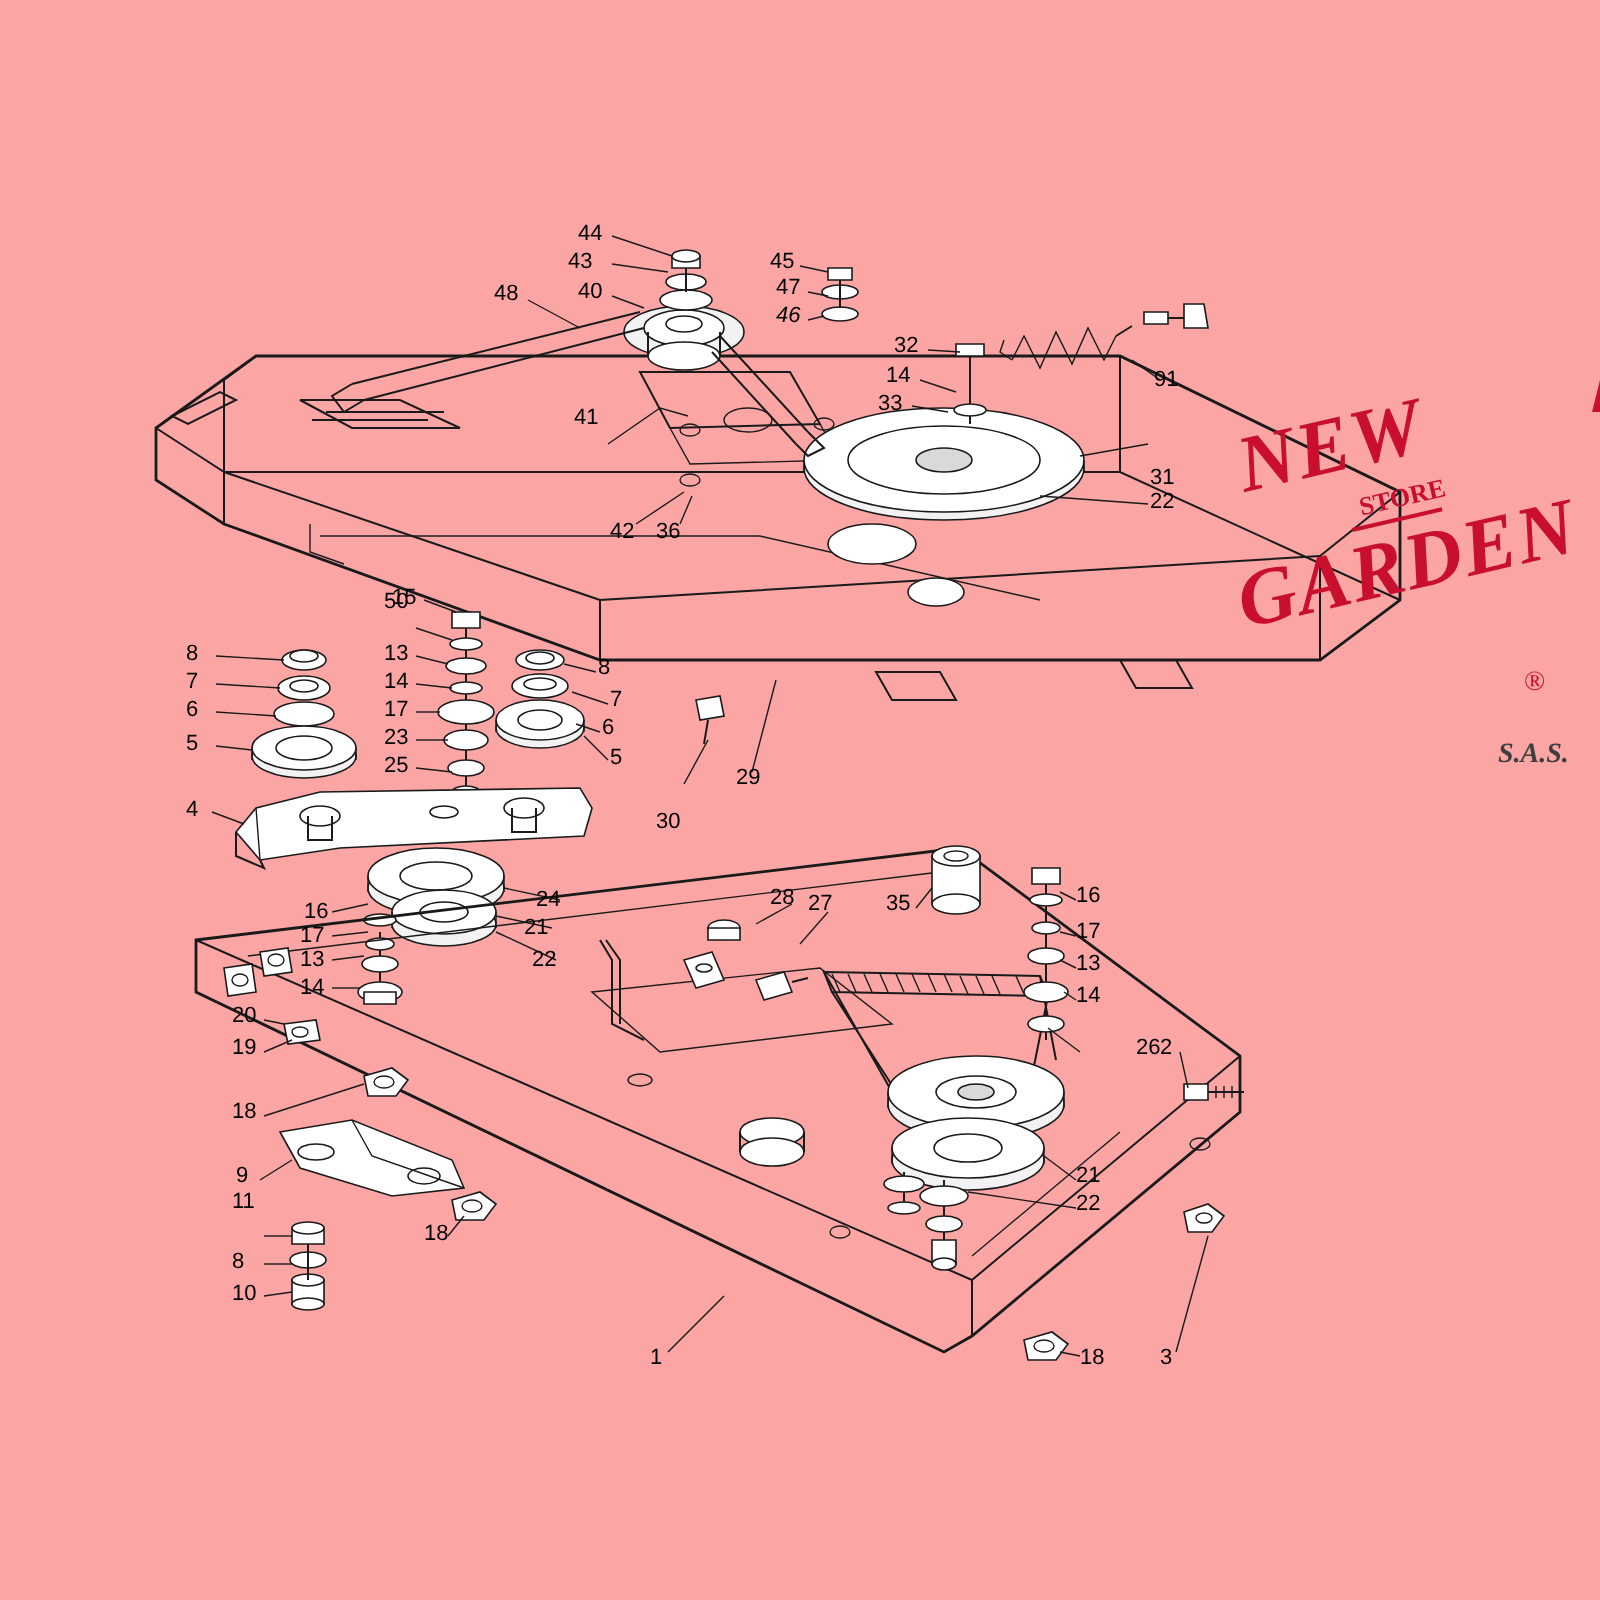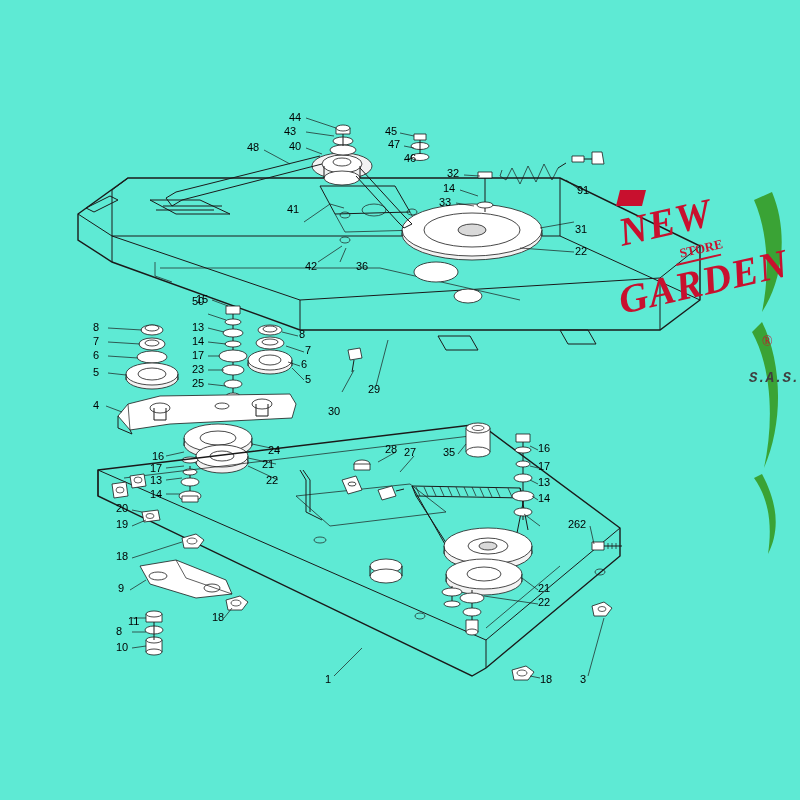--- a/index.html
+++ b/index.html
@@ -10,21 +10,22 @@
   body {
     width: 800px;
     height: 800px;
     font-family: "Liberation Sans", sans-serif;
     overflow: hidden;
   }
   #page {
     position: relative;
     width: 800px;
     height: 800px;
-    background: #5eead4;
+    background: #fca5a5;
+    text-align: right;
   }
   #diagram-svg {
     position: absolute;
     left: 0;
     top: 0;
     width: 800px;
     height: 800px;
   }
   .lbl {
     position: absolute;
@@ -89,21 +90,21 @@
     top: 152px;
     font-size: 14px;
     color: #c8102e;
     font-family: "Liberation Serif", serif;
   }
   #logo-sas {
     position: absolute;
     left: 137px;
     top: 188px;
     font-size: 14px;
-    font-family: Liberation Mono, monospace;
+    font-family: Liberation Serif, serif;
     font-weight: bold;
     font-style: italic;
     color: #3f3f3f;
   }
   .logo-leaf {
     position: absolute;
   }
 </style>
 </head>
 <body>
@@ -461,30 +462,30 @@
       <path class="lead" d="M588 676 L604 618"></path>
     </g>
   </svg>
 
   <div class="lbl" style="left:289px;top:112px;">44</div>
   <div class="lbl" style="left:284px;top:126px;">43</div>
   <div class="lbl" style="left:385px;top:126px;">45</div>
   <div class="lbl" style="left:388px;top:139px;">47</div>
   <div class="lbl" style="left:247px;top:142px;">48</div>
   <div class="lbl" style="left:289px;top:141px;">40</div>
-  <div class="lbl" style="left:404px;top:153px;">46</div>
+  <div class="lbl" style="left:388px;top:153px;font-style:italic;">46</div>
   <div class="lbl" style="left:447px;top:168px;">32</div>
   <div class="lbl" style="left:577px;top:185px;">91</div>
   <div class="lbl" style="left:443px;top:183px;">14</div>
   <div class="lbl" style="left:439px;top:197px;">33</div>
-  <div class="lbl" style="left:575px;top:224px;">31</div>
+  <div class="lbl" style="left:575px;top:234px;">31</div>
   <div class="lbl" style="left:287px;top:204px;">41</div>
   <div class="lbl" style="left:575px;top:246px;">22</div>
   <div class="lbl" style="left:305px;top:261px;">42</div>
-  <div class="lbl" style="left:328px;top:261px;margin-left:28px;">36</div>
+  <div class="lbl" style="left:328px;top:261px;">36</div>
   <div class="lbl" style="left:196px;top:294px;">15</div>
   <div class="lbl" style="left:192px;top:296px;">50</div>
   <div class="lbl" style="left:192px;top:322px;">13</div>
   <div class="lbl" style="left:93px;top:322px;">8</div>
   <div class="lbl" style="left:299px;top:329px;">8</div>
   <div class="lbl" style="left:192px;top:336px;">14</div>
   <div class="lbl" style="left:93px;top:336px;">7</div>
   <div class="lbl" style="left:305px;top:345px;">7</div>
   <div class="lbl" style="left:192px;top:350px;">17</div>
   <div class="lbl" style="left:93px;top:350px;">6</div>
@@ -511,21 +512,21 @@
   <div class="lbl" style="left:150px;top:489px;">14</div>
   <div class="lbl" style="left:538px;top:493px;">14</div>
   <div class="lbl" style="left:540px;top:519px;margin-left:28px;">26</div>
   <div class="lbl" style="left:580px;top:519px;">2</div>
   <div class="lbl" style="left:116px;top:503px;">20</div>
   <div class="lbl" style="left:116px;top:519px;">19</div>
   <div class="lbl" style="left:116px;top:551px;">18</div>
   <div class="lbl" style="left:538px;top:583px;">21</div>
   <div class="lbl" style="left:118px;top:583px;">9</div>
   <div class="lbl" style="left:538px;top:597px;">22</div>
-  <div class="lbl" style="left:116px;top:616px;margin-left:12px;">11</div>
+  <div class="lbl" style="left:116px;top:596px;">11</div>
   <div class="lbl" style="left:212px;top:612px;">18</div>
   <div class="lbl" style="left:116px;top:626px;">8</div>
   <div class="lbl" style="left:116px;top:642px;">10</div>
   <div class="lbl" style="left:325px;top:674px;">1</div>
   <div class="lbl" style="left:540px;top:674px;">18</div>
   <div class="lbl" style="left:580px;top:674px;">3</div>
 
   <div id="logo">
     <svg class="logo-leaf" width="180" height="400" viewBox="0 0 180 400" xmlns="http://www.w3.org/2000/svg">
       <path d="M160 10 C176 48 172 96 150 130 C158 92 156 50 142 18 Z" fill="#3aa335"></path>

